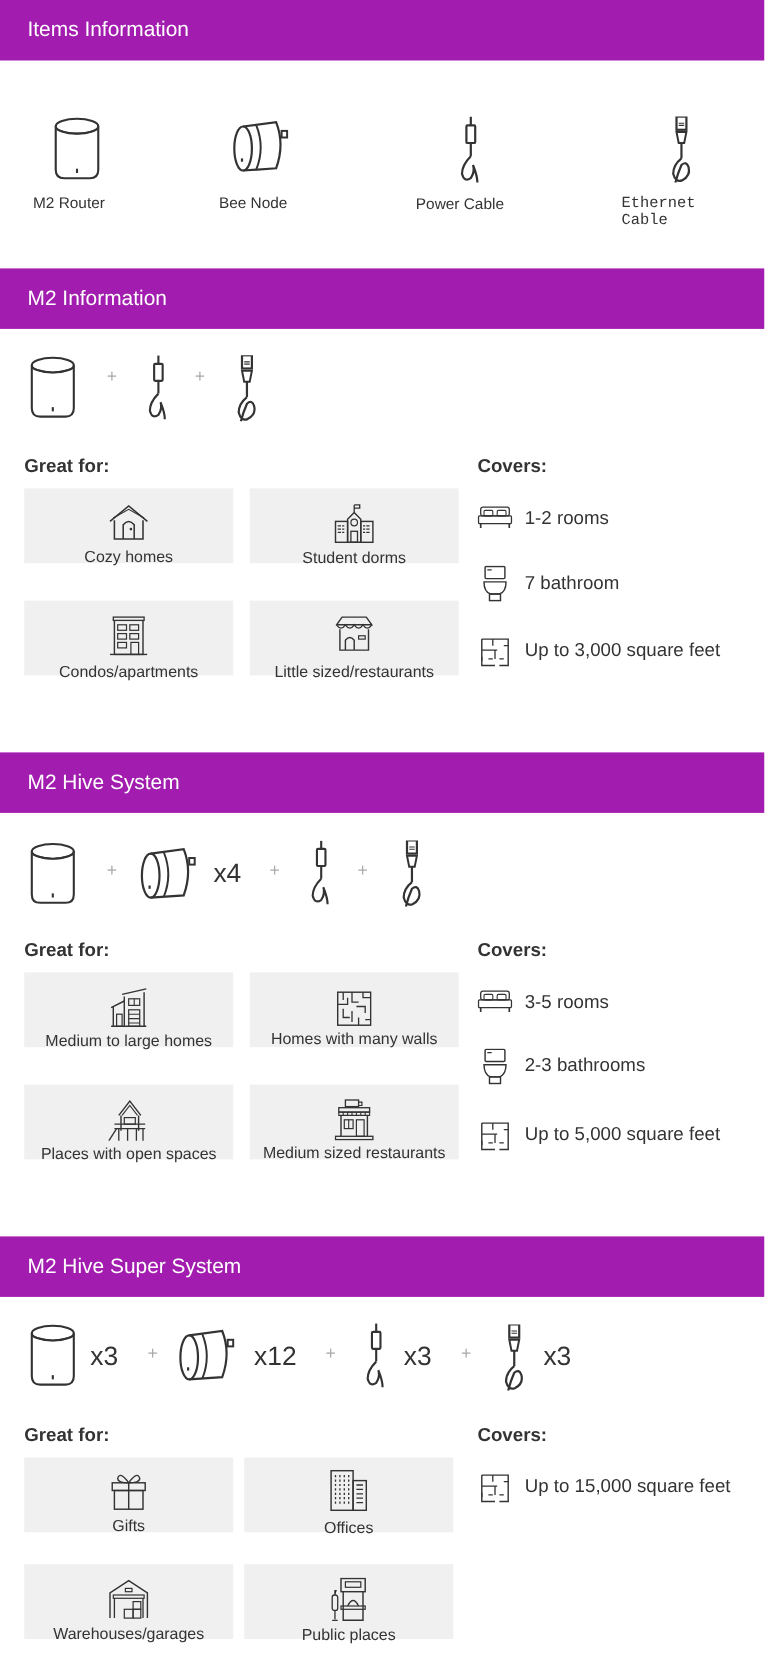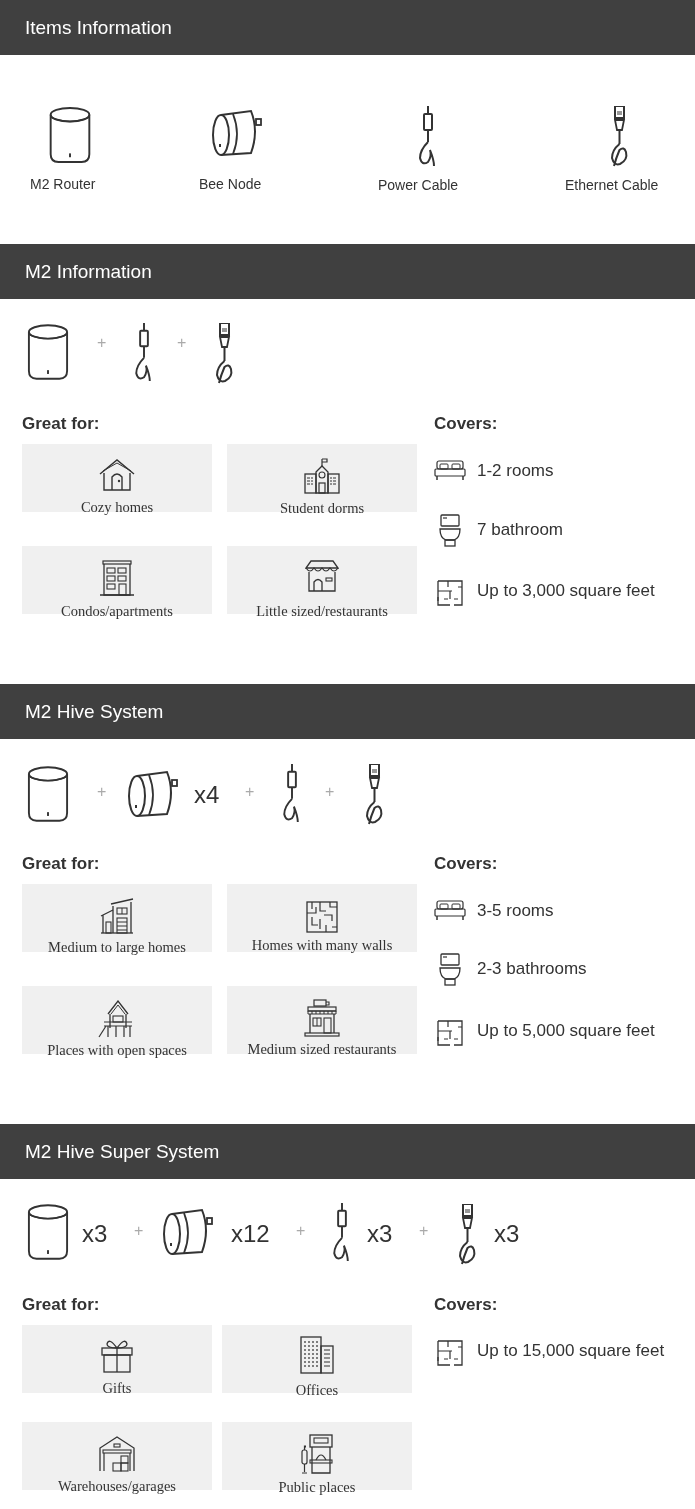--- a/index.html
+++ b/index.html
@@ -1,24 +1,24 @@
 <!DOCTYPE html>
 <html><head>
 <meta charset="utf-8">
 <style>
   * { box-sizing: border-box; margin: 0; padding: 0; }
   body { width: 695px; height: 1509px; background: #ffffff; font-family: "Liberation Sans", sans-serif; color: #333333; position: relative; overflow: hidden; }
   .abs { position: absolute; }
-  .header { position: absolute; left: 0; width: 695px; height: 55px; background: #404040; color: #ffffff; font-size: 19px; padding-left: 25px; line-height: 55px; }
+  .header { position: absolute; left: 0; width: 695px; height: 55px; background: #a21caf; color: #ffffff; font-size: 19px; padding-left: 25px; line-height: 55px; }
   .item { position: absolute; text-align: left; font-size: 14px; color: #333333; }
   .item svg { display: block; margin: 0 auto; }
   .plus { position: absolute; color: #aaaaaa; font-size: 16px; }
   .qty { position: absolute; font-size: 24px; color: #333333; }
   .subtitle { position: absolute; font-size: 17px; font-weight: bold; color: #333333; }
-  .card { position: absolute; width: 190px; height: 68px; background: #f0f0f0; text-align: center; font-size: 14.5px; color: #333333; font-family: Liberation Serif, serif; }
+  .card { position: absolute; width: 190px; height: 68px; background: #f0f0f0; text-align: center; font-size: 14.5px; color: #333333; }
   .card svg { position: absolute; left: 50%; transform: translateX(-50%); }
   .card .lbl { position: absolute; left: 0; right: 0; }
   .cover-row { position: absolute; left: 434px; height: 30px; }
   .cover-row svg { position: absolute; left: 0; top: 0; }
   .cover-row .txt { position: absolute; left: 43px; top: 2px; font-size: 17px; color: #333333; white-space: nowrap; }
 </style>
 </head>
 <body>
 
 <svg width="0" height="0" style="position:absolute">
@@ -185,21 +185,21 @@
       <use href="#node"></use>
     </svg>
   <div style="margin-top:17px">Bee Node</div>
 </div>
 <div class="item" style="left:378px; top:106px; width:100px;">
   <svg width="24" height="62">
       <use href="#power"></use>
     </svg>
   <div style="margin-top:9px">Power Cable</div>
 </div>
-<div class="item" style="left:565px; top:106px; width:110px;">
+<div class="item" style="left:565px; top:106px; width:110px;font-family:Liberation Mono, monospace;">
   <svg width="24" height="62">
       <use href="#ethernet"></use>
     </svg>
   <div style="margin-top:9px">Ethernet Cable</div>
 </div>
 
 <div class="header" style="top:244px">
   <span>M2 Information</span>
 </div>
 

